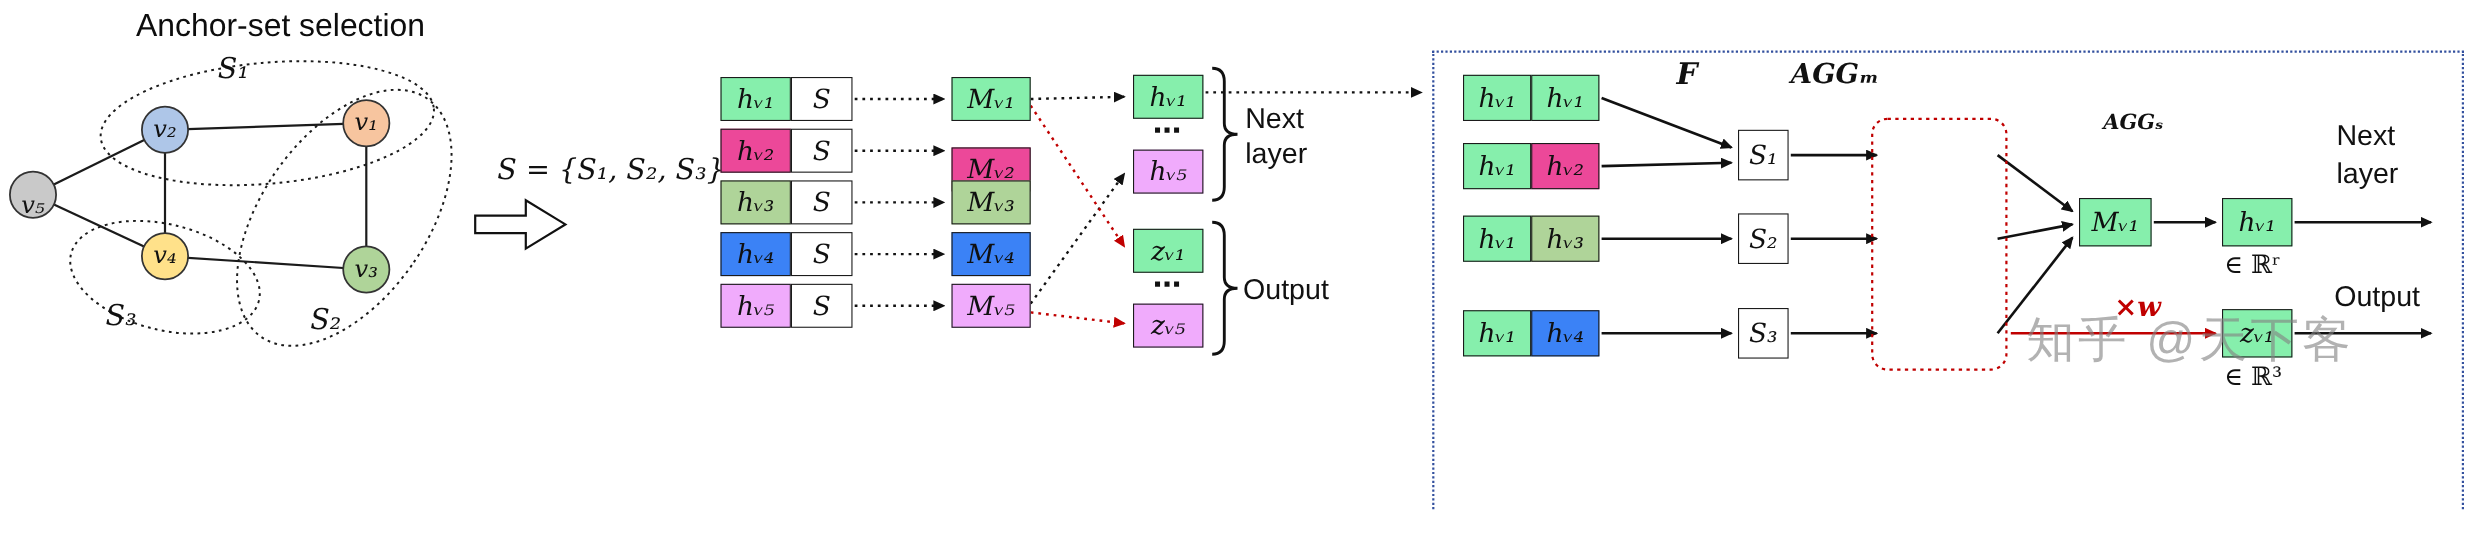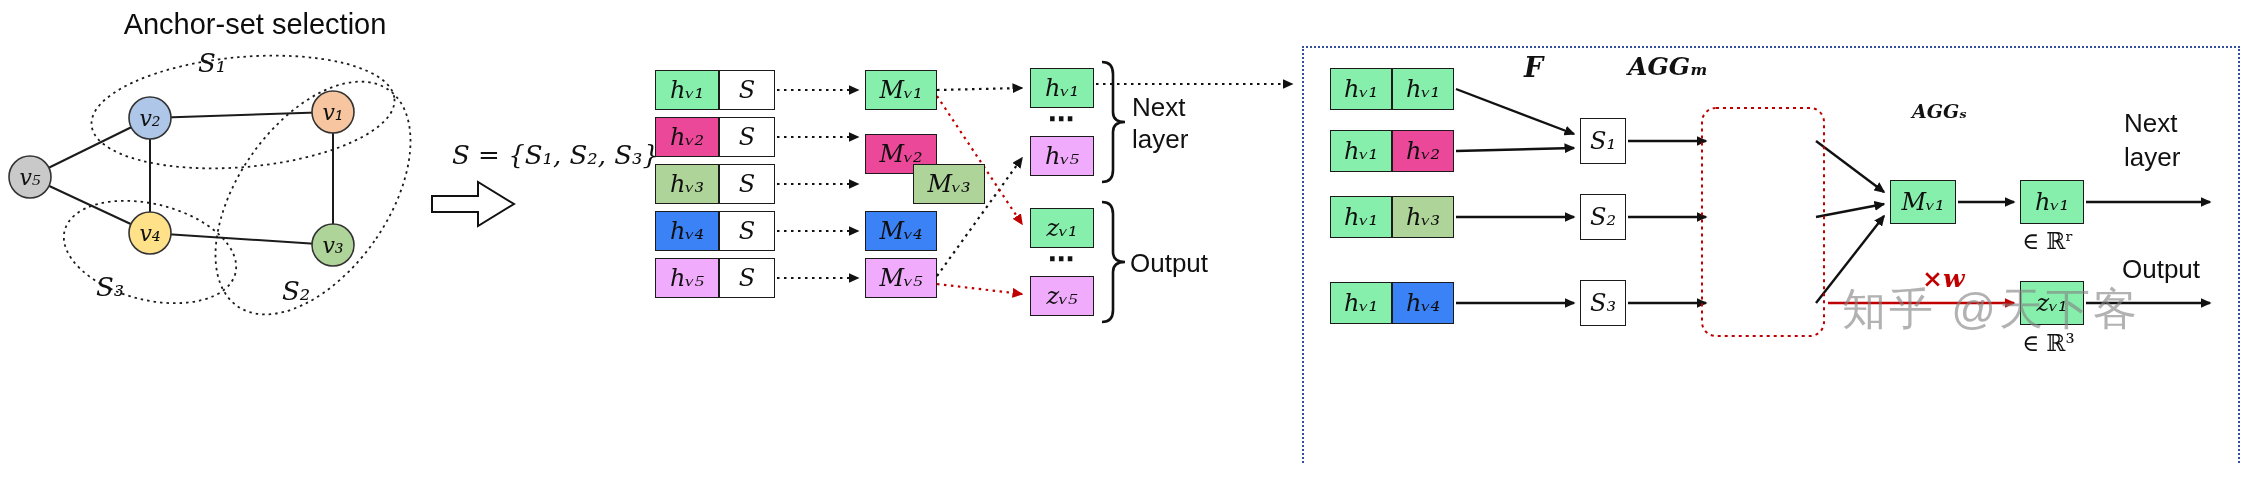--- a/index.html
+++ b/index.html
@@ -108,41 +108,41 @@
     </g>
 
     <rect x="1702" y="108" width="122" height="228" rx="14" fill="none" stroke="#C00000" stroke-width="2" stroke-dasharray="3 4"></rect>
     <line x1="1828" y1="303" x2="2014" y2="303" stroke="#C00000" stroke-width="2.4" marker-end="url(#ar)"></line>
   </svg>
 
   <div class="ttl" style="left:50px;top:8px;width:410px">Anchor-set selection</div>
 
   <div class="nlab" style="left:150px;top:118px">v₂</div>
   <div class="nlab" style="left:333px;top:112px">v₁</div>
-  <div class="nlab" style="left:30px;top:177px">v₅</div>
+  <div class="nlab" style="left:30px;top:187px">v₅</div>
   <div class="nlab" style="left:150px;top:233px">v₄</div>
   <div class="nlab" style="left:333px;top:245px">v₃</div>
 
   <div class="lbl" style="left:198px;top:48px">S₁</div>
   <div class="lbl" style="left:282px;top:276px">S₂</div>
   <div class="lbl" style="left:96px;top:272px">S₃</div>
   <div class="lbl" style="left:452px;top:140px">S = {S₁, S₂, S₃}</div>
 
 
   <div class="bx co" style="left:655px;top:70px;width:64px;height:40px">hᵥ₁</div>
   <div class="bx cw" style="left:719px;top:70px;width:56px;height:40px">S</div>
   <div class="bx co" style="left:865px;top:70px;width:72px;height:40px">Mᵥ₁</div>
 
   <div class="bx cb" style="left:655px;top:117px;width:64px;height:40px">hᵥ₂</div>
   <div class="bx cw" style="left:719px;top:117px;width:56px;height:40px">S</div>
   <div class="bx cb" style="left:865px;top:134px;width:72px;height:40px">Mᵥ₂</div>
 
   <div class="bx cg" style="left:655px;top:164px;width:64px;height:40px">hᵥ₃</div>
   <div class="bx cw" style="left:719px;top:164px;width:56px;height:40px">S</div>
-  <div class="bx cg" style="left:913px;top:164px;width:72px;height:40px">Mᵥ₃</div>
+  <div class="bx cg" style="left:865px;top:164px;width:72px;height:40px">Mᵥ₃</div>
 
   <div class="bx cy" style="left:655px;top:211px;width:64px;height:40px">hᵥ₄</div>
   <div class="bx cw" style="left:719px;top:211px;width:56px;height:40px">S</div>
   <div class="bx cy" style="left:865px;top:211px;width:72px;height:40px">Mᵥ₄</div>
 
   <div class="bx ck" style="left:655px;top:258px;width:64px;height:40px">hᵥ₅</div>
   <div class="bx cw" style="left:719px;top:258px;width:56px;height:40px">S</div>
   <div class="bx ck" style="left:865px;top:258px;width:72px;height:40px">Mᵥ₅</div>
 
   <div class="bx co" style="left:1030px;top:68px;width:64px;height:40px">hᵥ₁</div>

